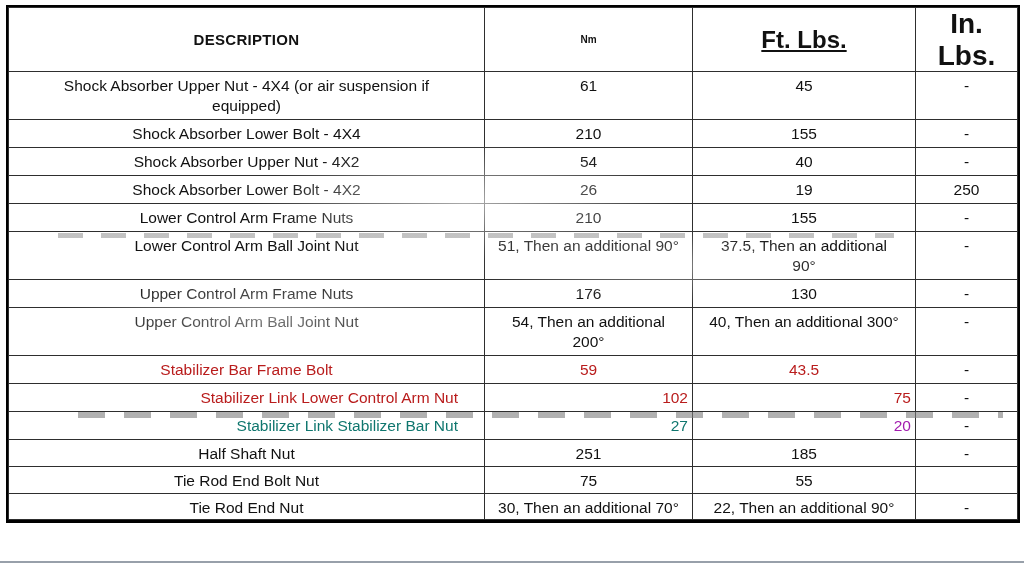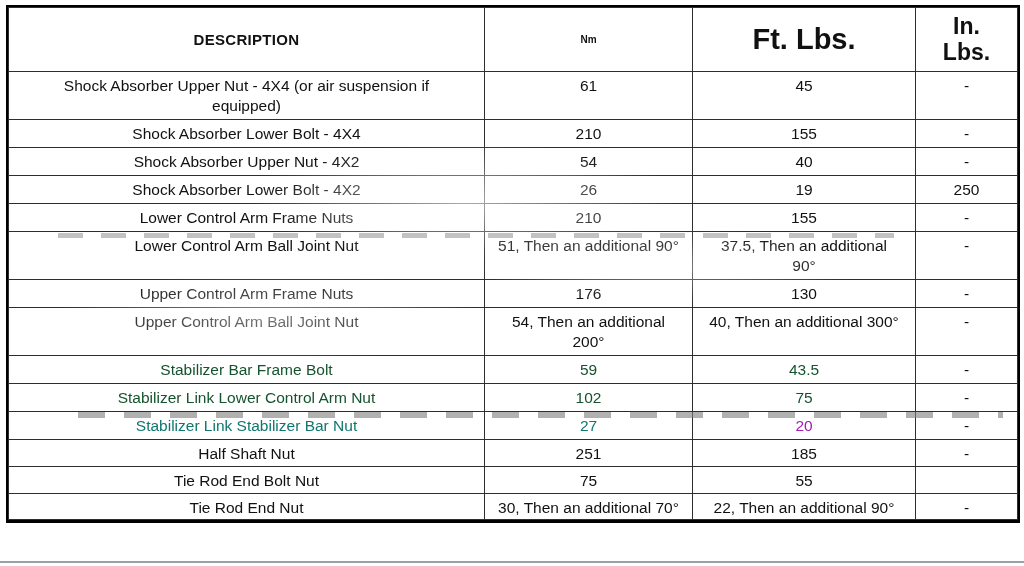--- a/index.html
+++ b/index.html
@@ -28,43 +28,43 @@
   
   thead tr{height:64px;}
   thead th{
     vertical-align:middle;
     border-bottom-width:2px;border-bottom-color:#000;
     font-weight:bold;
     background:#fff;
   }
   th.c1{font-size:15px;letter-spacing:.3px;}
   th.c2{font-size:10px;margin-top:44px;}
-  th.c3{font-size:29px;}
-  th.c4{font-size:23px;line-height:1.12;padding:0 14px;}
+  th.c3{font-size:24px;text-decoration:underline;}
+  th.c4{font-size:28px;line-height:1.12;padding:0 14px;}
   
   tbody td{
     vertical-align:top;
     padding-top:4px;
     font-size:15.5px;
     line-height:20px;
     white-space:pre-line;
     margin-left:16px;
   }
   td.c1{padding-left:26px;padding-right:26px;}
   td.c2,td.c3{padding-left:4px;padding-right:4px;}
   
   tr.rh{height:28px;}
   tr.rh-tall{height:48px;}
   tr.rh-sm{height:27px;}
   tr.rh-last{height:23px;}
   
-  tr.row-faded td.c1, tr.row-faded td.c2, tr.row-faded td.c3{color:#14532d;}
+  tr.row-faded td.c1, tr.row-faded td.c2, tr.row-faded td.c3{color:#b91c1c;}
   tr.row-semi td.c1, tr.row-semi td.c2{color:#0f766e;}
   tr.row-semi td.c3{color:#a21caf;}
-  tr.light-top td.c1, tr.light-top td.c2, tr.light-top td.c3{border-top-color:#b6b6b6;}
+  tr.light-top td.c1, tr.light-top td.c2, tr.light-top td.c3{border-top-color:#b6b6b6;text-align:right;}
   
   .wm{position:absolute;pointer-events:none;z-index:5;}
   .wm-dash1{
     left:58px;top:233px;width:836px;height:5px;
     background:repeating-linear-gradient(90deg,
       rgba(145,145,145,0.55) 0px, rgba(145,145,145,0.55) 25px,
       rgba(255,255,255,0) 25px, rgba(255,255,255,0) 43px);
   }
   .wm-dash2{
     left:78px;top:412px;width:925px;height:6px;

